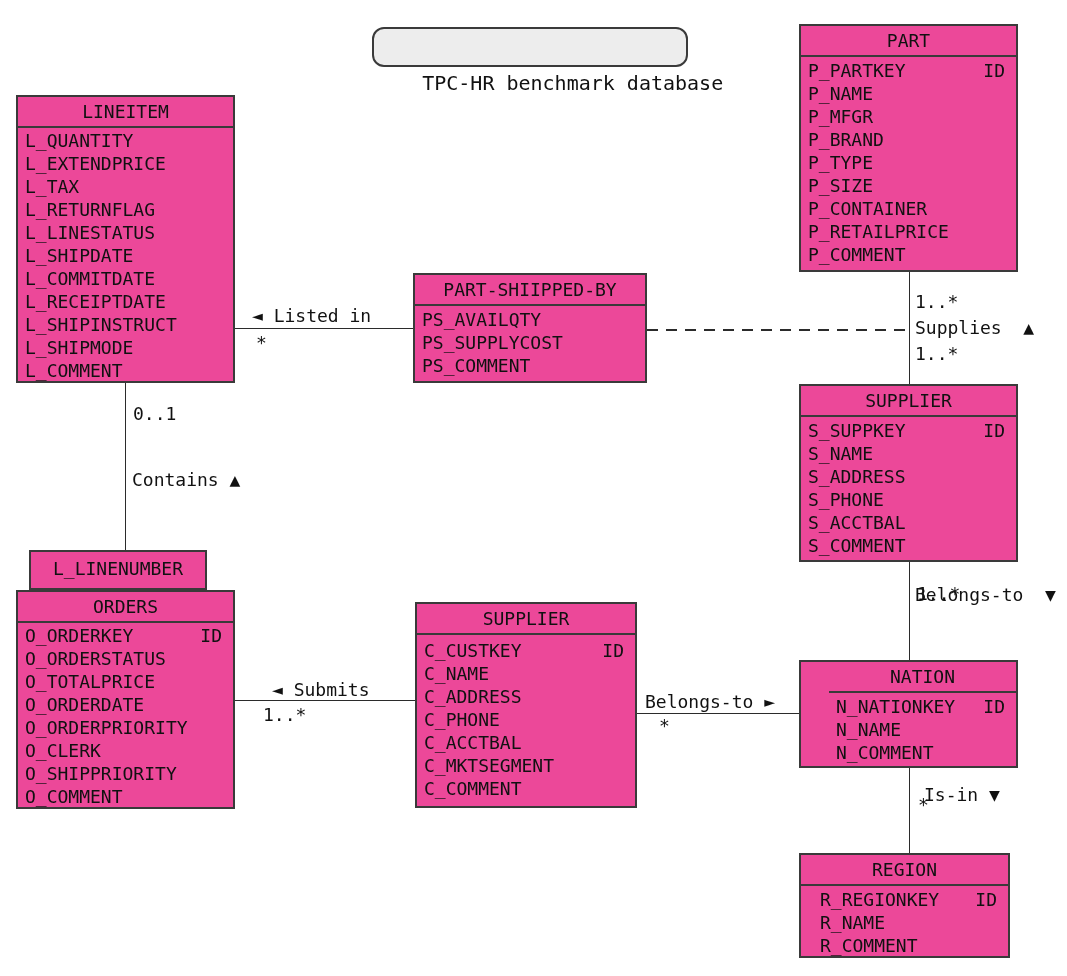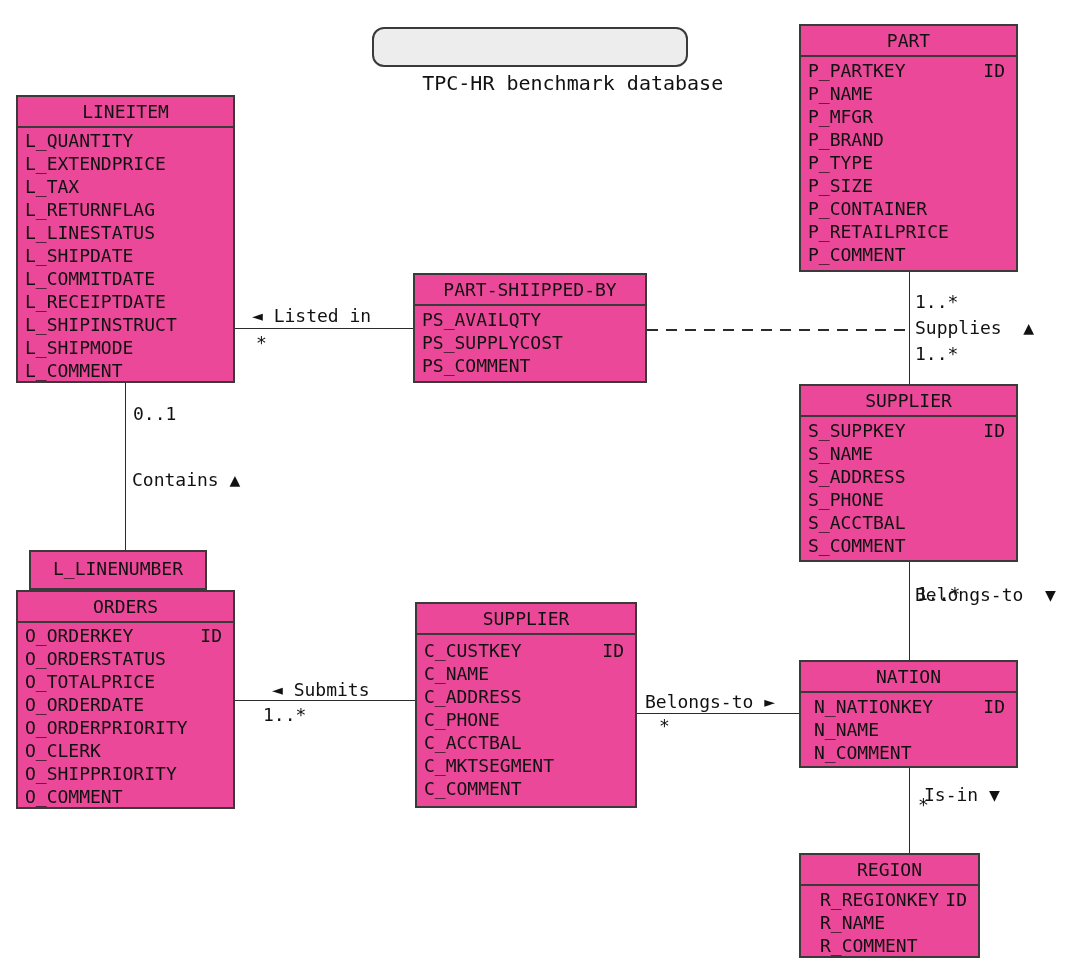--- a/index.html
+++ b/index.html
@@ -106,30 +106,30 @@
       <div class="erow"><span>C_CUSTKEY</span><span>ID</span></div>
       <div class="erow"><span>C_NAME</span></div>
       <div class="erow"><span>C_ADDRESS</span></div>
       <div class="erow"><span>C_PHONE</span></div>
       <div class="erow"><span>C_ACCTBAL</span></div>
       <div class="erow"><span>C_MKTSEGMENT</span></div>
       <div class="erow"><span>C_COMMENT</span></div>
     </div>
   </div>
 
-  <div class="ebox" style="left:799px;top:660px;width:219px;height:108px;">
+  <div class="ebox" style="left:799px;top:660px;width:219px;height:108px;padding-left:28px;">
     <div class="ehead">NATION</div>
-    <div class="efields" style="padding-top:2px;margin-left:6px;">
+    <div class="efields" style="padding-top:2px;">
       <div class="erow"><span>N_NATIONKEY</span><span>ID</span></div>
       <div class="erow"><span>N_NAME</span></div>
       <div class="erow"><span>N_COMMENT</span></div>
     </div>
   </div>
 
-  <div class="ebox" style="left:799px;top:853px;width:181px;height:105px;">
+  <div class="ebox" style="left:799px;top:853px;width:211px;height:105px;">
     <div class="ehead">REGION</div>
     <div class="efields" style="padding-top:2px;padding-left:12px;">
       <div class="erow"><span>R_REGIONKEY</span><span>ID</span></div>
       <div class="erow"><span>R_NAME</span></div>
       <div class="erow"><span>R_COMMENT</span></div>
     </div>
   </div>
 
   <div class="hline" style="left:235px;top:328px;width:178px;"></div>
   <div class="hdash" style="left:647px;top:329px;width:263px;"></div>

